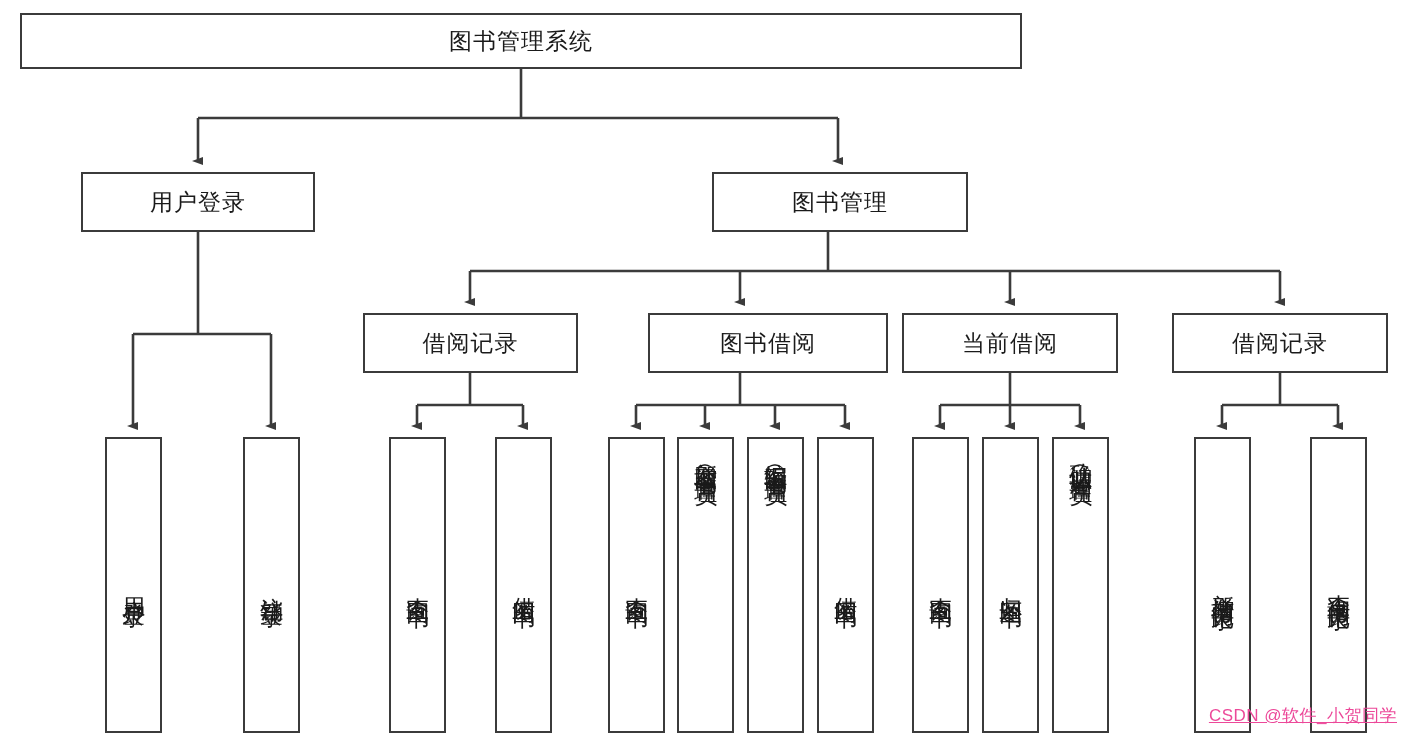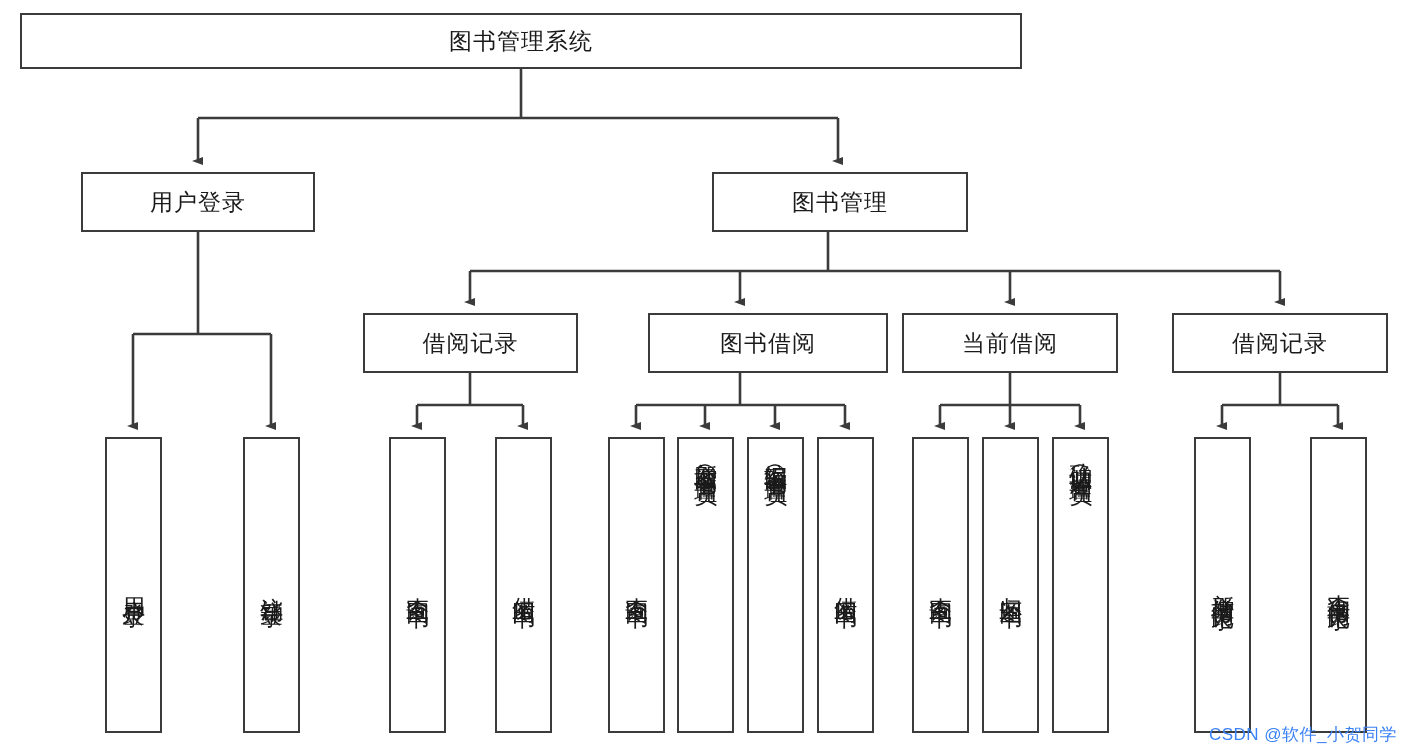--- a/index.html
+++ b/index.html
@@ -51,25 +51,26 @@
     letter-spacing: 3px;
     white-space: nowrap;
   }
   .node.vert.centered {
     align-items: center;
     padding-top: 0;
   }
   #watermark {
     position: absolute;
     right: 8px;
-    bottom: 1px;
+    bottom: 20px;
     font-size: 17px;
-    color: #3b82f6;
+    color: #ec4899;
     white-space: nowrap;
     letter-spacing: 0.5px;
+    text-decoration: underline;
   }
 </style>
 </head>
 <body>
 
 <div id="canvas">
 
   <svg id="edges" viewBox="0 0 1405 747" xmlns="http://www.w3.org/2000/svg">
     <defs>
       <marker id="arrow" markerWidth="12" markerHeight="12" refX="3" refY="5" orient="auto" markerUnits="userSpaceOnUse">

